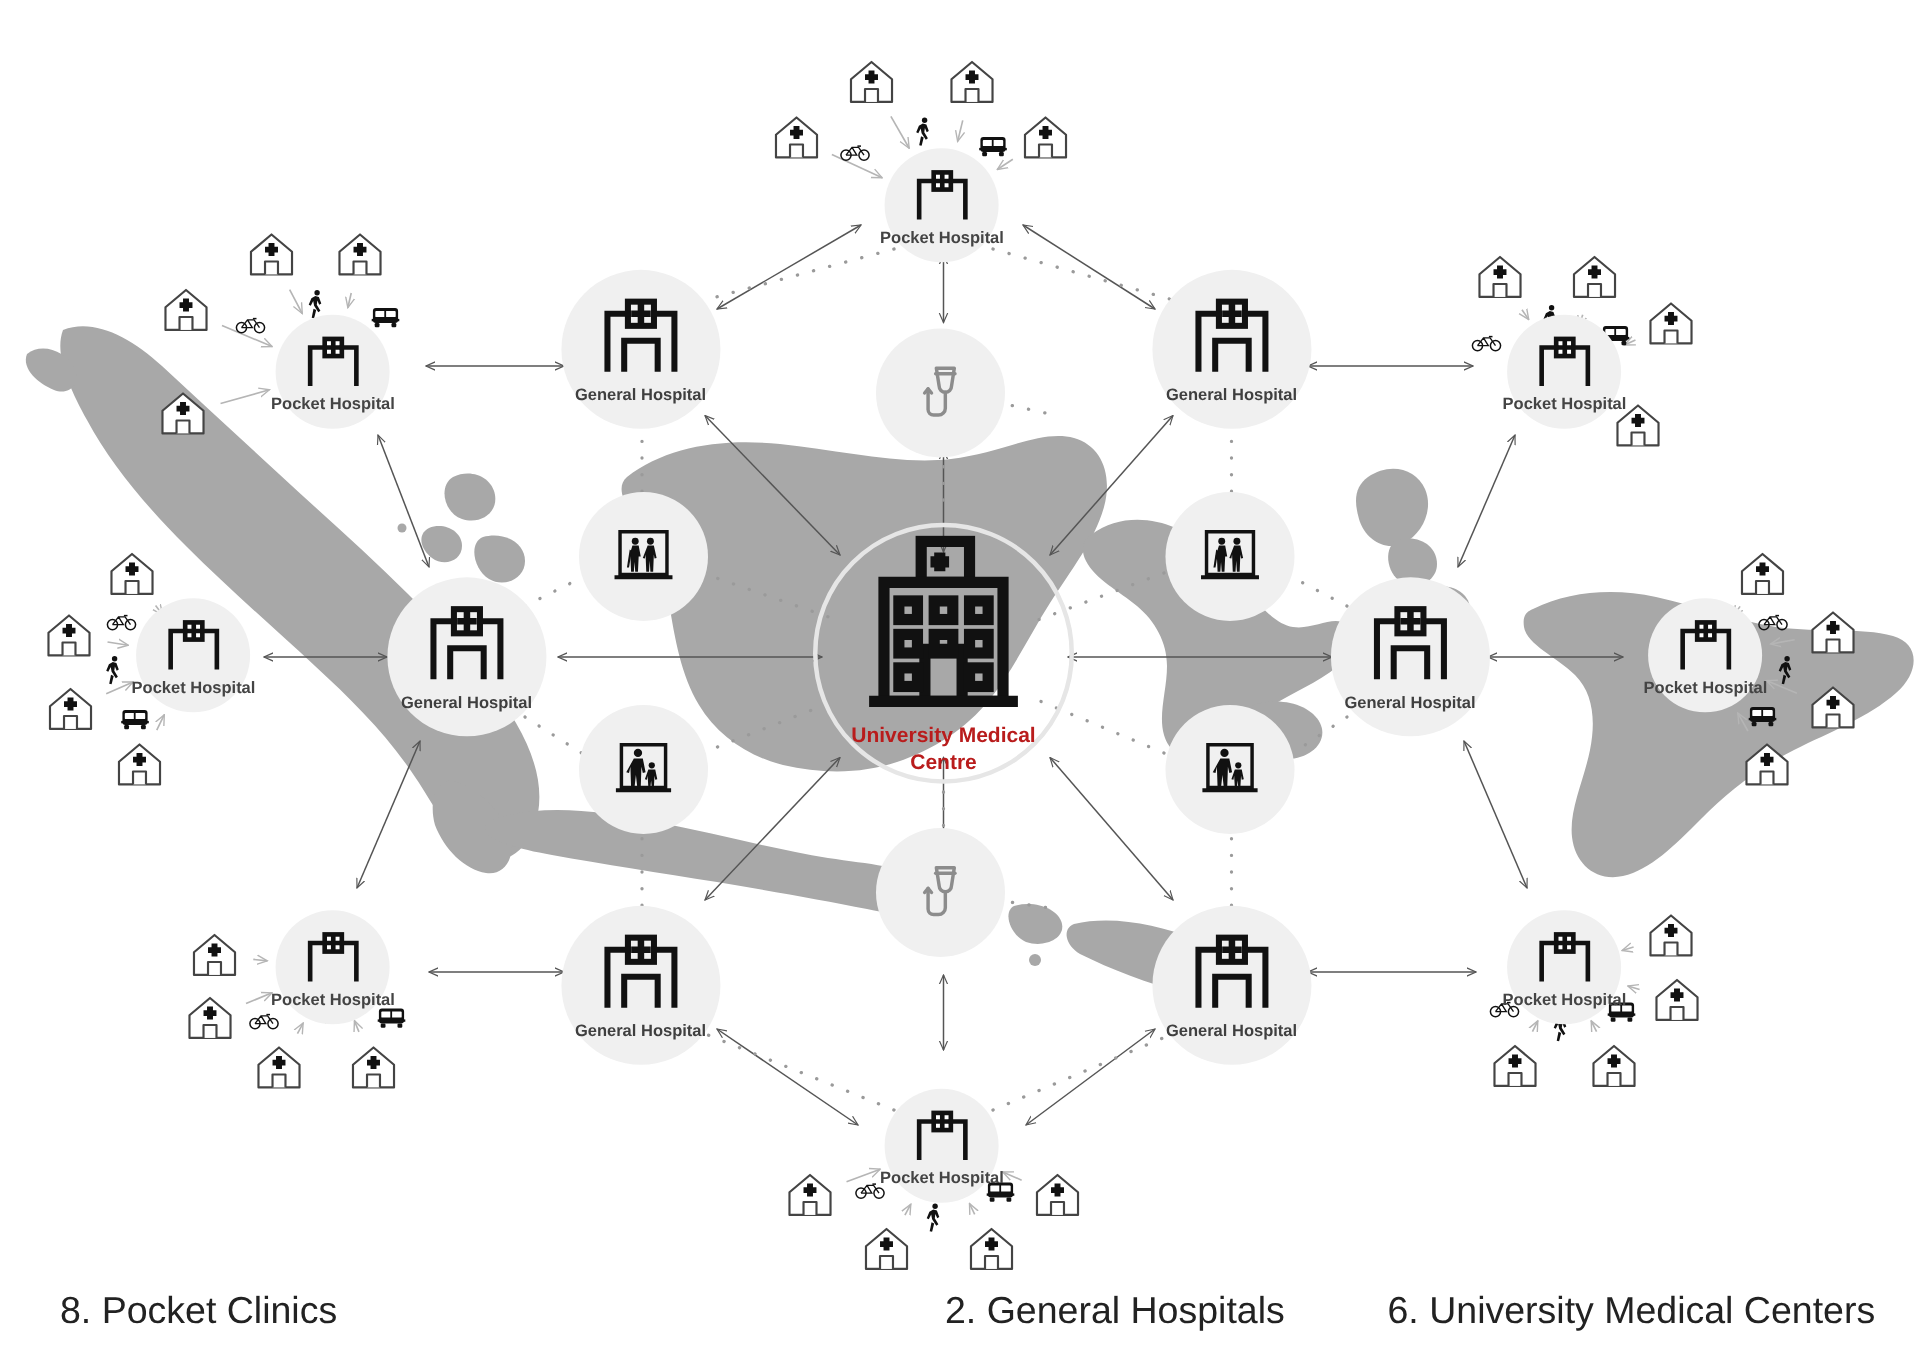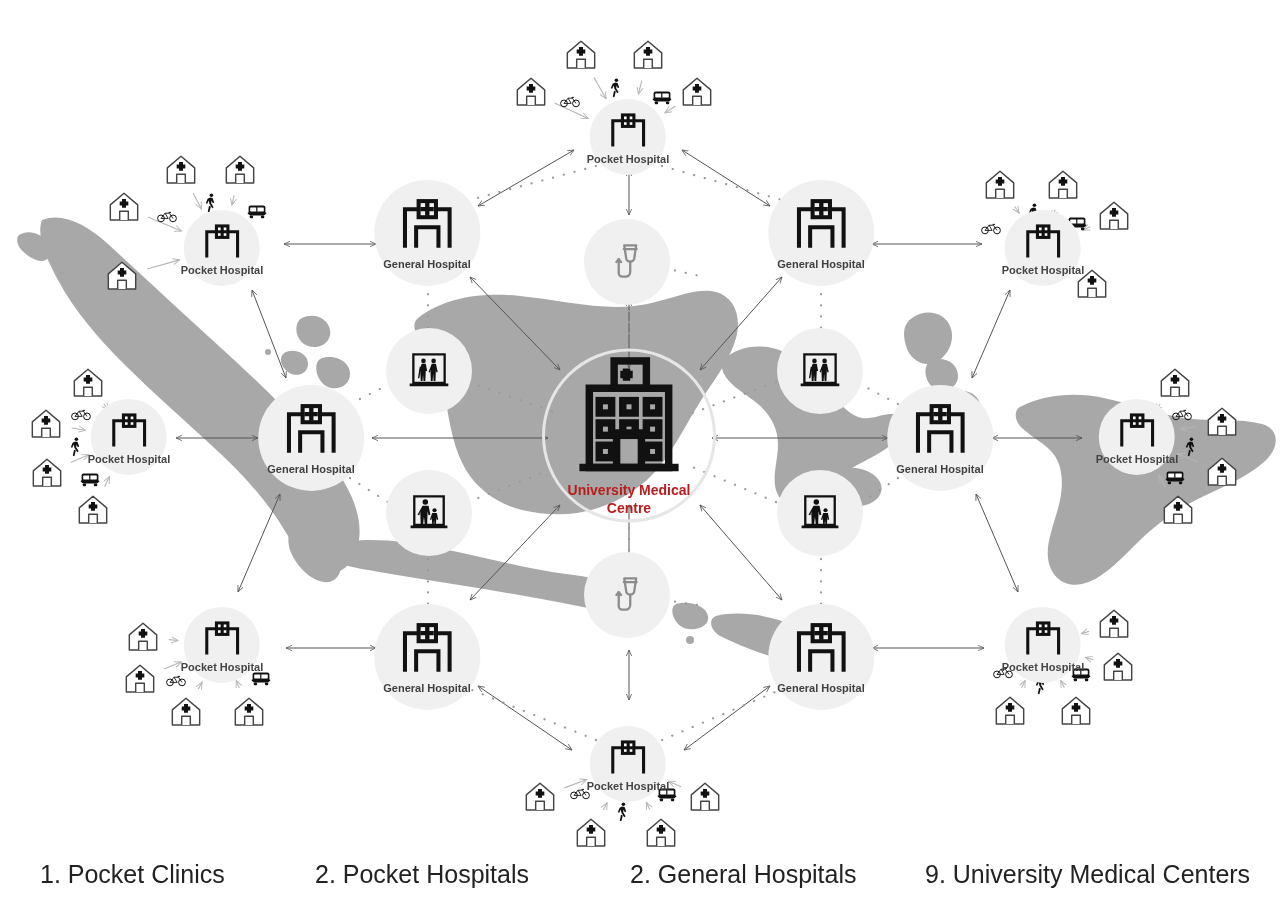--- a/index.html
+++ b/index.html
@@ -941,18 +941,17 @@
           <rect x="46" y="16" width="6" height="24" fill="#111"></rect>
           <rect x="14" y="58" width="16" height="14" rx="4"></rect>
           <rect x="70" y="58" width="16" height="14" rx="4"></rect>
           <rect x="4" y="44" width="8" height="8" fill="#111"></rect>
           <rect x="88" y="44" width="8" height="8" fill="#111"></rect>
         </svg>
       </div>
     </div>
 
   <div class="legend" id="legend">
-      <div class="item" style="left: 40px; top: 8px;">1. Pocket Clinics</div>
-      <div class="item" style="left: 315px; top: 8px;">2. Pocket Hospitals</div>
+      <div class="item" style="left: 40px; top: 8px;">8. Pocket Clinics</div>
       <div class="item" style="left: 630px; top: 8px;">2. General Hospitals</div>
-      <div class="item" style="left: 925px; top: 8px;">9. University Medical Centers</div>
+      <div class="item" style="left: 925px; top: 8px;">6. University Medical Centers</div>
     </div>
 </div>
 
 </body></html>

